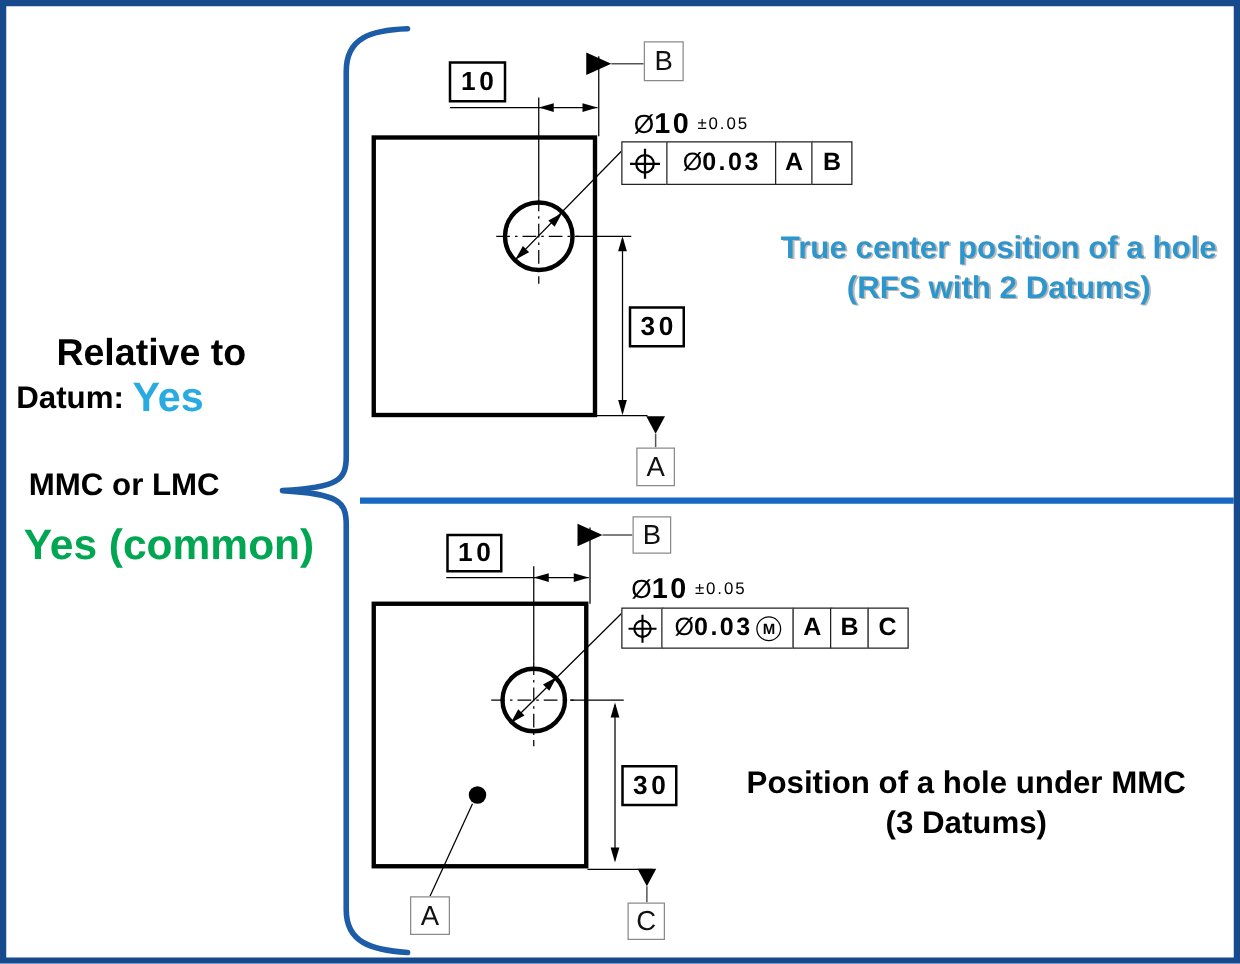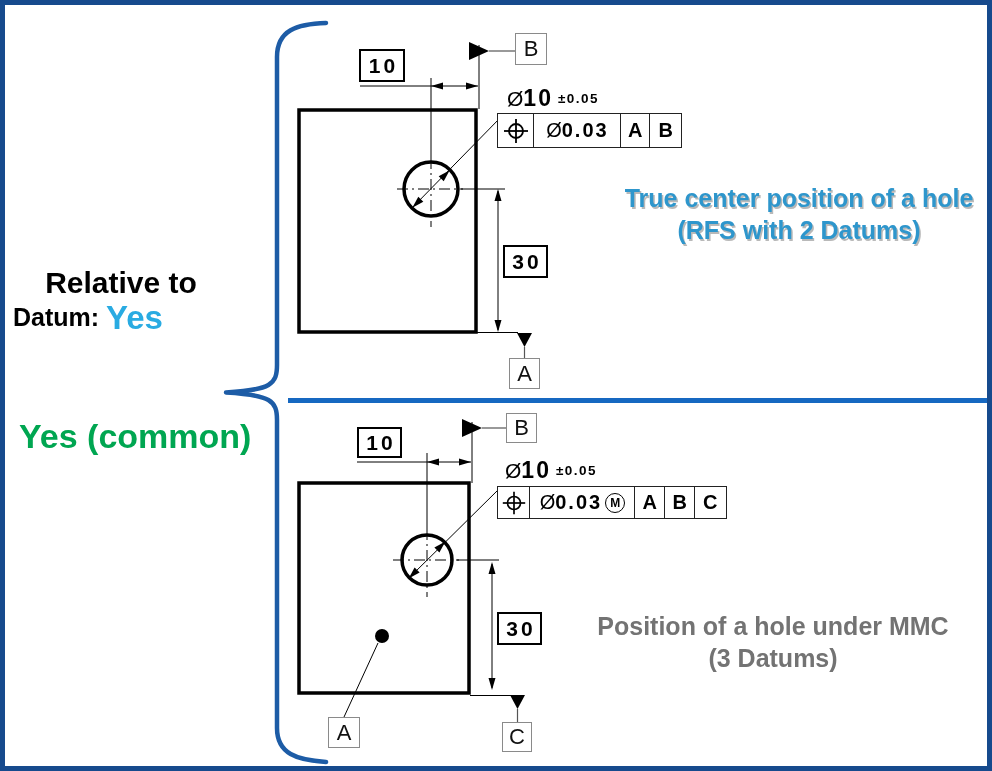--- a/index.html
+++ b/index.html
@@ -33,21 +33,21 @@
   .dia{font-weight:400;letter-spacing:0;}
   .mcircle{
     box-sizing:border-box;width:20px;height:20px;border:1.8px solid #000;border-radius:50%;
     display:inline-flex;align-items:center;justify-content:center;
     font-size:12px;font-weight:bold;letter-spacing:0;margin-left:3px;flex:0 0 auto;
   }
   
   .sizelabel{position:absolute;white-space:nowrap;color:#000;}
   .sizelabel .dia{font-size:21px;}
   .sizelabel .val{font-size:23px;font-weight:bold;letter-spacing:2px;}
-  .sizelabel .tol{font-size:13.5px;font-weight:bold;letter-spacing:1.5px;vertical-align:3px;margin-left:5px;}
+  .sizelabel .tol{font-size:13.5px;font-weight:normal;letter-spacing:1.5px;vertical-align:3px;margin-left:5px;}
   
   .caption{position:absolute;text-align:center;font-weight:bold;font-size:25px;line-height:32px;}
   .caption.shadowed{text-shadow:1.5px 1.5px 0 #b9b9b9;}
   
   .lp{position:absolute;color:#000;font-weight:bold;}
 </style>
 </head>
 <body>
 
 <div class="stage">
@@ -128,20 +128,21 @@
     </g>
   </svg>
 
   <div class="lp" style="left:20px;top:261px;width:192px;text-align:center;font-size:30px;">Relative to</div>
 
   <div class="lp" style="left:8px;top:294px;width:204px;text-align:left;font-size:25px;">
     <span>Datum:</span>
     <span style="font-size: 33px; vertical-align: -3px; color: rgb(41, 171, 226);">Yes</span>
   </div>
 
+  <div class="lp" style="left:18px;top:369px;font-size:25px;">MMC or LMC</div>
   <div class="lp" style="left: 14px; top: 412px; font-size: 34px; color: rgb(0, 166, 81);">Yes (common)</div>
 
   <div class="dimbox" style="left:354px;top:44px;width:46px;height:33px;">10</div>
   <div class="dimbox" style="left:498px;top:240px;width:45px;height:33px;">30</div>
 
   <div class="datumbox" style="left:510px;top:28px;width:32px;height:32px;">B</div>
   <div class="datumbox" style="left:504px;top:353px;width:31px;height:31px;">A</div>
 
   <div class="sizelabel" style="left:502px;top:80px;">
     <span class="dia">Ø</span><span class="val">10</span><span class="tol">±0.05</span>
@@ -190,18 +191,18 @@
     <div class="cell tol-cell" style="width:106px;">
       <span class="dia">Ø</span>
         <span>0.03</span>
         <span class="mcircle">M</span>
     </div>
     <div class="cell datum-cell" style="width:32px;">A</div>
     <div class="cell datum-cell" style="width:31px;">B</div>
     <div class="cell datum-cell" style="width:33px;">C</div>
   </div>
 
-  <div class="caption" style="left: 558px; top: 605px; width: 420px; color: #737373;">
+  <div class="caption" style="left: 558px; top: 605px; width: 420px; color: #000000;">
     <div>Position of a hole under MMC</div>
     <div>(3 Datums)</div>
   </div>
 
 </div>
 
 </body></html>

